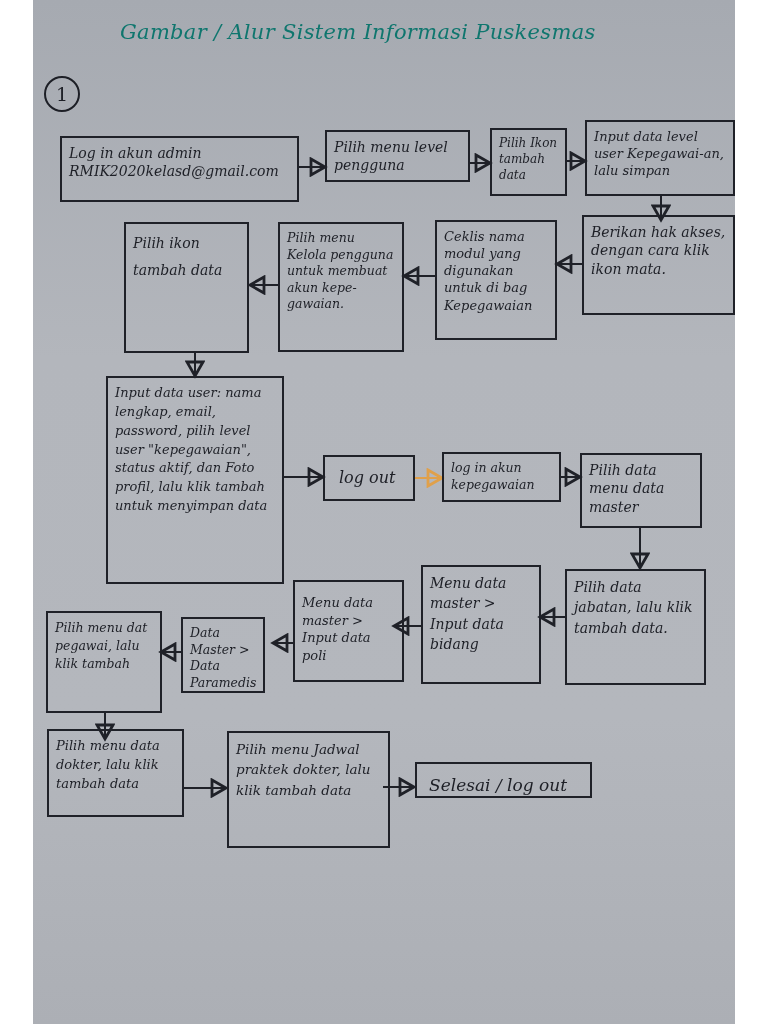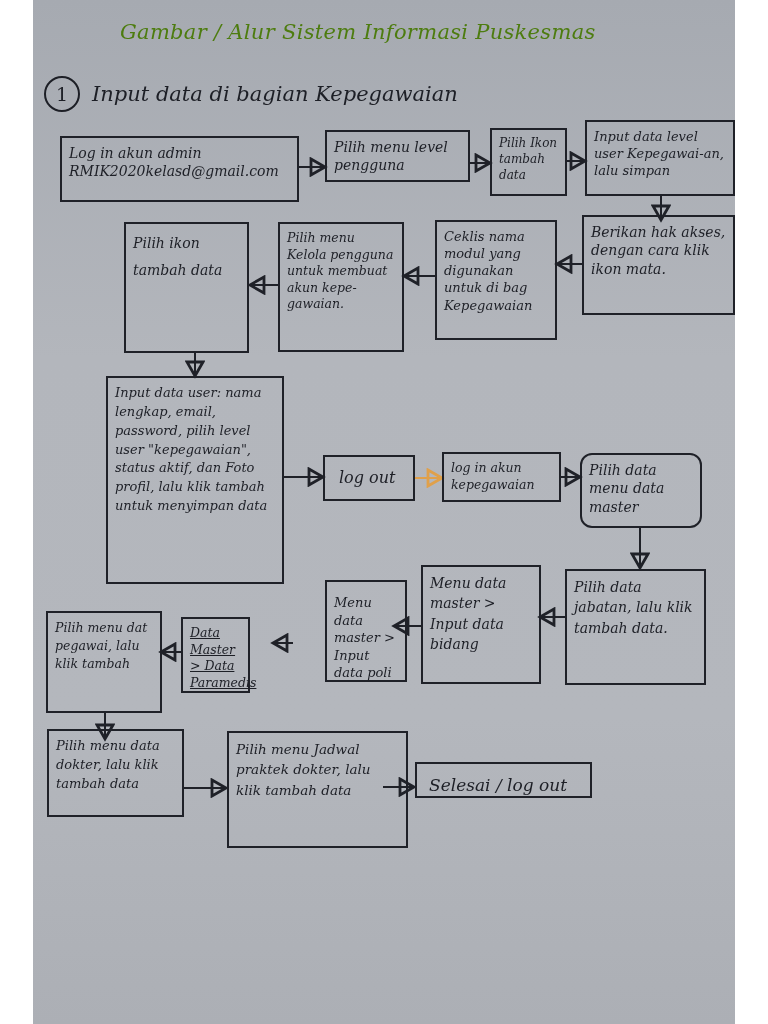--- a/index.html
+++ b/index.html
@@ -8,21 +8,21 @@
     background:#ffffff;
     font-family: "DejaVu Sans", sans-serif;
   }
   .paper {
     position:absolute; left:33px; top:0; width:702px; height:1024px;
     background: linear-gradient(180deg, #a6aab1 0%, #b3b6bc 35%, #b4b7bd 70%, #acafb5 100%);
   }
   .title {
     position:absolute; left:120px; top:20px; width:540px;
     font-family: "DejaVu Serif", serif; font-style:italic;
-    font-size:21px; color:#4d7c0f; letter-spacing:0.3px;
+    font-size:21px; color:#0f766e; letter-spacing:0.3px;
     white-space:nowrap;
   }
   .section {
     position:absolute; left:44px; top:76px;
     font-family: "DejaVu Serif", serif; font-style:italic;
     font-size:21px; color:#1d1f26; white-space:nowrap;
     display:flex; align-items:center; gap:12px;
   }
   .section .num {
     width:32px; height:32px; border:2px solid #1d1f26; border-radius:50%;
@@ -40,21 +40,20 @@
 </style>
 </head>
 <body>
 
 <div class="paper"></div>
 
 <div class="title">Gambar / Alur Sistem Informasi Puskesmas</div>
 
 <div class="section">
   <span class="num">1</span>
-  <span>Input data di bagian Kepegawaian</span>
 </div>
 
 <svg class="arrows" viewBox="0 0 768 1024">
   <defs>
     <marker id="ah" markerWidth="10" markerHeight="10" refX="8" refY="5" orient="auto">
       <path d="M1,1 L8,5 L1,9 Z" fill="none" stroke="#1f2128" stroke-width="1.4"></path>
     </marker>
     <marker id="ahO" markerWidth="10" markerHeight="10" refX="8" refY="5" orient="auto">
       <path d="M1,1 L8,5 L1,9 Z" fill="none" stroke="#e0a04a" stroke-width="1.4"></path>
     </marker>
@@ -116,29 +115,29 @@
 <div class="box" style="left:278px;top:222px;width:126px;height:130px;font-size:12.5px;"><span>Pilih menu Kelola pengguna untuk membuat akun kepe-gawaian.</span></div>
 
 <div class="box" style="left:124px;top:222px;width:125px;height:131px;font-size:14px;line-height:1.9;"><span>Pilih ikon tambah data</span></div>
 
 <div class="box" style="left:106px;top:376px;width:178px;height:208px;font-size:13px;line-height:1.45;"><span>Input data user: nama lengkap, email, password, pilih level user "kepegawaian", status aktif, dan Foto profil, lalu klik tambah untuk menyimpan data</span></div>
 
 <div class="box" style="left:323px;top:455px;width:92px;height:46px;font-size:16px;padding:10px 14px;"><span>log out</span></div>
 
 <div class="box" style="left:442px;top:452px;width:119px;height:50px;font-size:12.5px;"><span>log in akun kepegawaian</span></div>
 
-<div class="box" style="left:580px;top:453px;width:122px;height:75px;font-size:14px;border-radius:12px;"><span>Pilih data menu data master</span></div>
+<div class="box" style="left:580px;top:453px;width:122px;height:75px;font-size:14px;border-radius:0;"><span>Pilih data menu data master</span></div>
 
 <div class="box" style="left:565px;top:569px;width:141px;height:116px;font-size:14px;line-height:1.45;"><span>Pilih data jabatan, lalu klik tambah data.</span></div>
 
 <div class="box" style="left:421px;top:565px;width:120px;height:119px;font-size:14px;line-height:1.45;"><span>Menu data master &gt; Input data bidang</span></div>
 
-<div class="box" style="left:293px;top:580px;width:82px;height:102px;font-size:13px;line-height:1.35;padding-top:12px;margin-left:32px;"><span>Menu data master &gt; Input data poli</span></div>
+<div class="box" style="left:293px;top:580px;width:111px;height:102px;font-size:13px;line-height:1.35;padding-top:12px;"><span>Menu data master &gt; Input data poli</span></div>
 
-<div class="box" style="left:181px;top:617px;width:69px;height:76px;font-size:12.5px;text-decoration:underline;"><span>Data Master &gt; Data Paramedis</span></div>
+<div class="box" style="left:181px;top:617px;width:84px;height:76px;font-size:12.5px;"><span>Data Master &gt; Data Paramedis</span></div>
 
 <div class="box" style="left:46px;top:611px;width:116px;height:102px;font-size:12.5px;line-height:1.45;"><span>Pilih menu dat pegawai, lalu klik tambah</span></div>
 
 <div class="box" style="left:47px;top:729px;width:137px;height:88px;font-size:13px;line-height:1.45;"><span>Pilih menu data dokter, lalu klik tambah data</span></div>
 
-<div class="box" style="left:227px;top:731px;width:181px;height:117px;font-size:13.5px;line-height:1.5;"><span>Pilih menu Jadwal praktek dokter, lalu klik tambah data</span></div>
+<div class="box" style="left:227px;top:731px;width:163px;height:117px;font-size:13.5px;line-height:1.5;"><span>Pilih menu Jadwal praktek dokter, lalu klik tambah data</span></div>
 
 <div class="box" style="left:415px;top:762px;width:177px;height:36px;font-size:17px;padding:10px 12px;"><span>Selesai / log out</span></div>
 
 </body></html>

